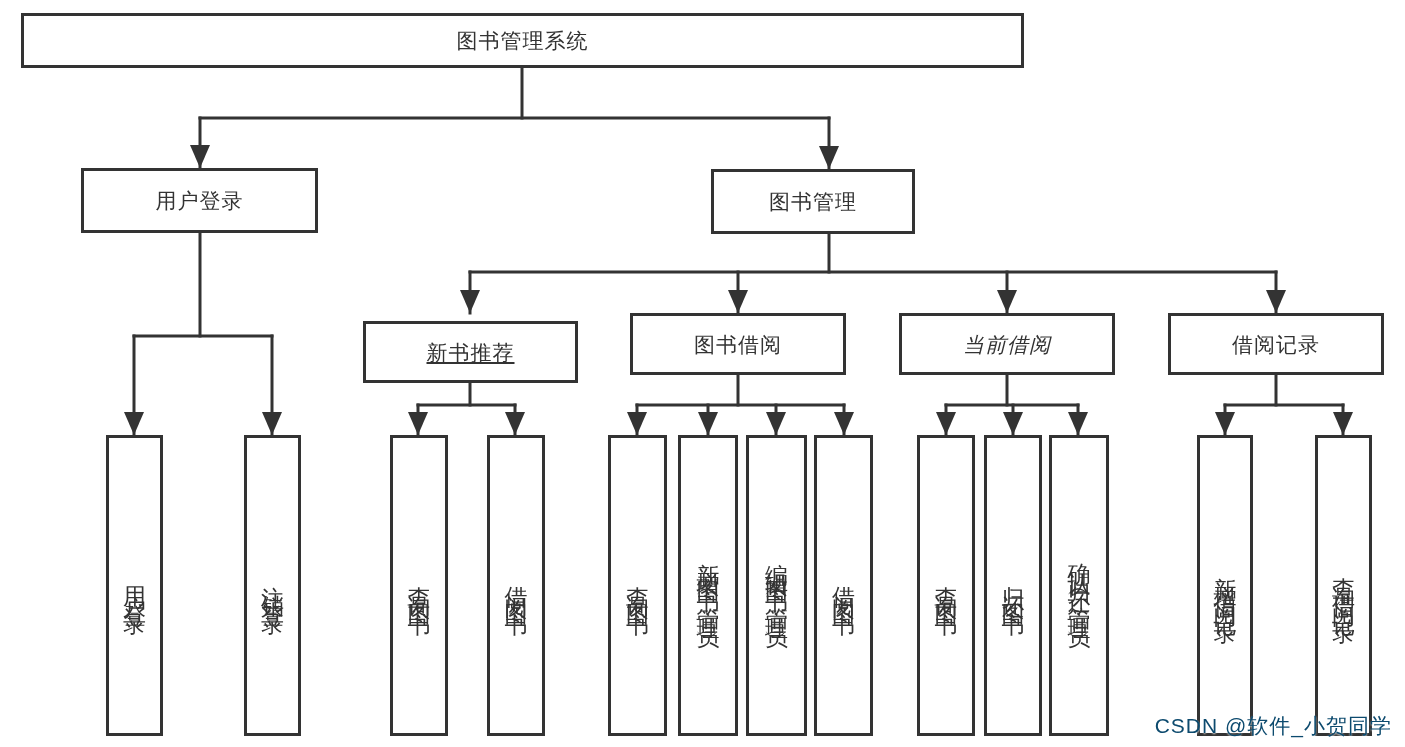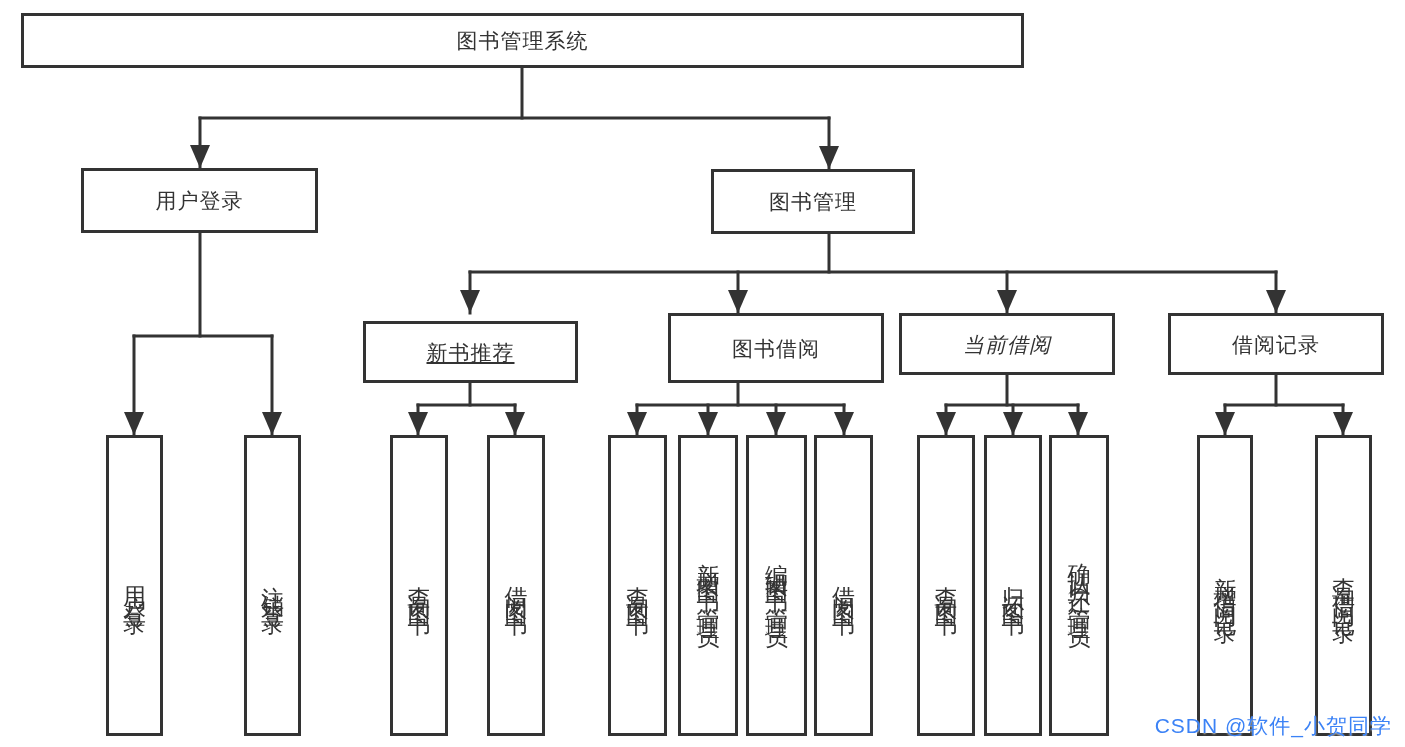--- a/index.html
+++ b/index.html
@@ -32,21 +32,21 @@
     letter-spacing: 1px;
     line-height: 1;
     white-space: nowrap;
   }
 
   
   .n-root  { left: 21px;   top: 13px;  width: 1003px; height: 55px; }
   .n-login { left: 81px;   top: 168px; width: 237px;  height: 65px; }
   .n-mgmt  { left: 711px;  top: 169px; width: 204px;  height: 65px; }
   .n-l31   { left: 363px;  top: 321px; width: 215px;  height: 62px; text-decoration: underline; }
-  .n-l32   { left: 668px;  top: 313px; width: 216px;  height: 70px; }
+  .n-l32   { left: 630px;  top: 313px; width: 216px;  height: 62px; }
   .n-l33   { left: 899px;  top: 313px; width: 216px;  height: 62px; font-style: italic; }
   .n-l34   { left: 1168px; top: 313px; width: 216px;  height: 62px; }
 
   
   .leaf {
     top: 435px;
     height: 301px;
     writing-mode: vertical-rl;
     text-orientation: mixed;
     font-size: 23px;
@@ -65,21 +65,21 @@
   .lf10 { left: 984px;  width: 58px; }
   .lf11 { left: 1049px; width: 60px; }
   .lf12 { left: 1197px; width: 56px; }
   .lf13 { left: 1315px; width: 57px; }
 
   .watermark {
     position: absolute;
     right: 13px;
     bottom: 7px;
     font-size: 21px;
-    color: #3b82f6;
+    color: #0c4a6e;
     letter-spacing: 1px;
     text-shadow: 0 1px 2px rgba(255,255,255,0.85);
     z-index: 5;
     white-space: nowrap;
   }
 </style>
 </head>
 <body>
 
 <div class="canvas">

